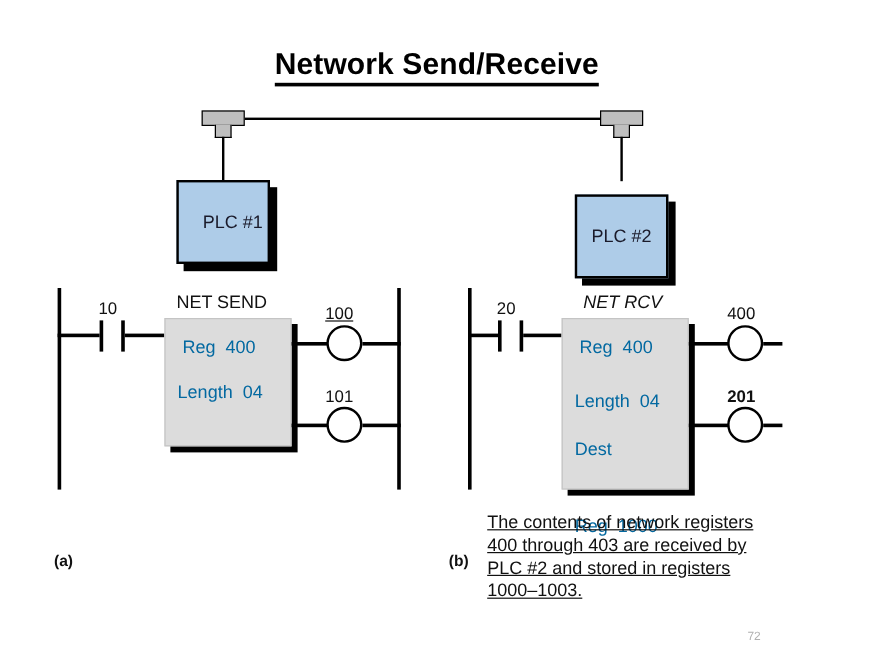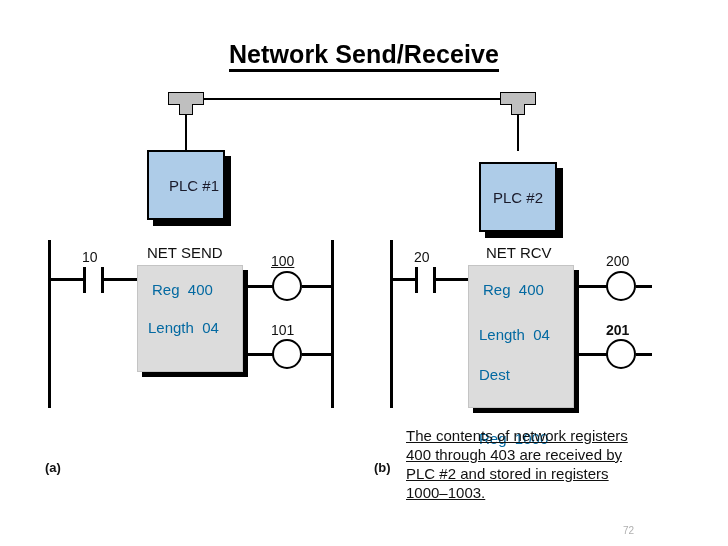--- a/index.html
+++ b/index.html
@@ -224,28 +224,28 @@
 
   <div class="rail" style="left:390px; top:240px; height:168px;"></div>
   <div class="rail" style="left:673px; top:240px; height:168px;"></div>
 
   <div class="addr-label" style="left:414px; top:249px;">20</div>
   <div class="wire-h" style="left:390px; top:278px; width:25px;"></div>
   <div class="contact-bar" style="left:415px; top:267px;"></div>
   <div class="contact-bar" style="left:433px; top:267px;"></div>
   <div class="wire-h" style="left:436px; top:278px; width:32px;"></div>
 
-  <div class="block-label" style="left:486px; top:244px;">NET RCV</div>
+  <div class="block-label" style="left:486px; top:244px;font-style:italic;">NET RCV</div>
   <div class="func-block" style="left:468px; top:265px; width:106px; height:143px;"></div>
   <div class="func-line" style="left:483px; top:281px;">Reg  400</div>
   <div class="func-line" style="left:479px; top:326px;">Length  04</div>
   <div class="func-line" style="left:479px; top:366px;">Dest</div>
   <div class="func-line" style="left:479px; top:385px;margin-top:45px;">Reg  1000</div>
 
-  <div class="addr-label" style="left:606px; top:253px;">200</div>
+  <div class="addr-label" style="left:606px; top:253px;">400</div>
   <div class="wire-h" style="left:574px; top:285px; width:33px;"></div>
   <div class="coil" style="left:606px; top:271px;"></div>
   <div class="wire-h" style="left:636px; top:285px; width:38px;"></div>
 
   <div class="addr-label" style="left:606px; top:322px;font-weight:bold;">201</div>
   <div class="wire-h" style="left:574px; top:353px; width:33px;"></div>
   <div class="coil" style="left:606px; top:339px;"></div>
   <div class="wire-h" style="left:636px; top:353px; width:38px;"></div>
 
   <div class="caption-marker" style="left:45px; top:460px;">(a)</div>

